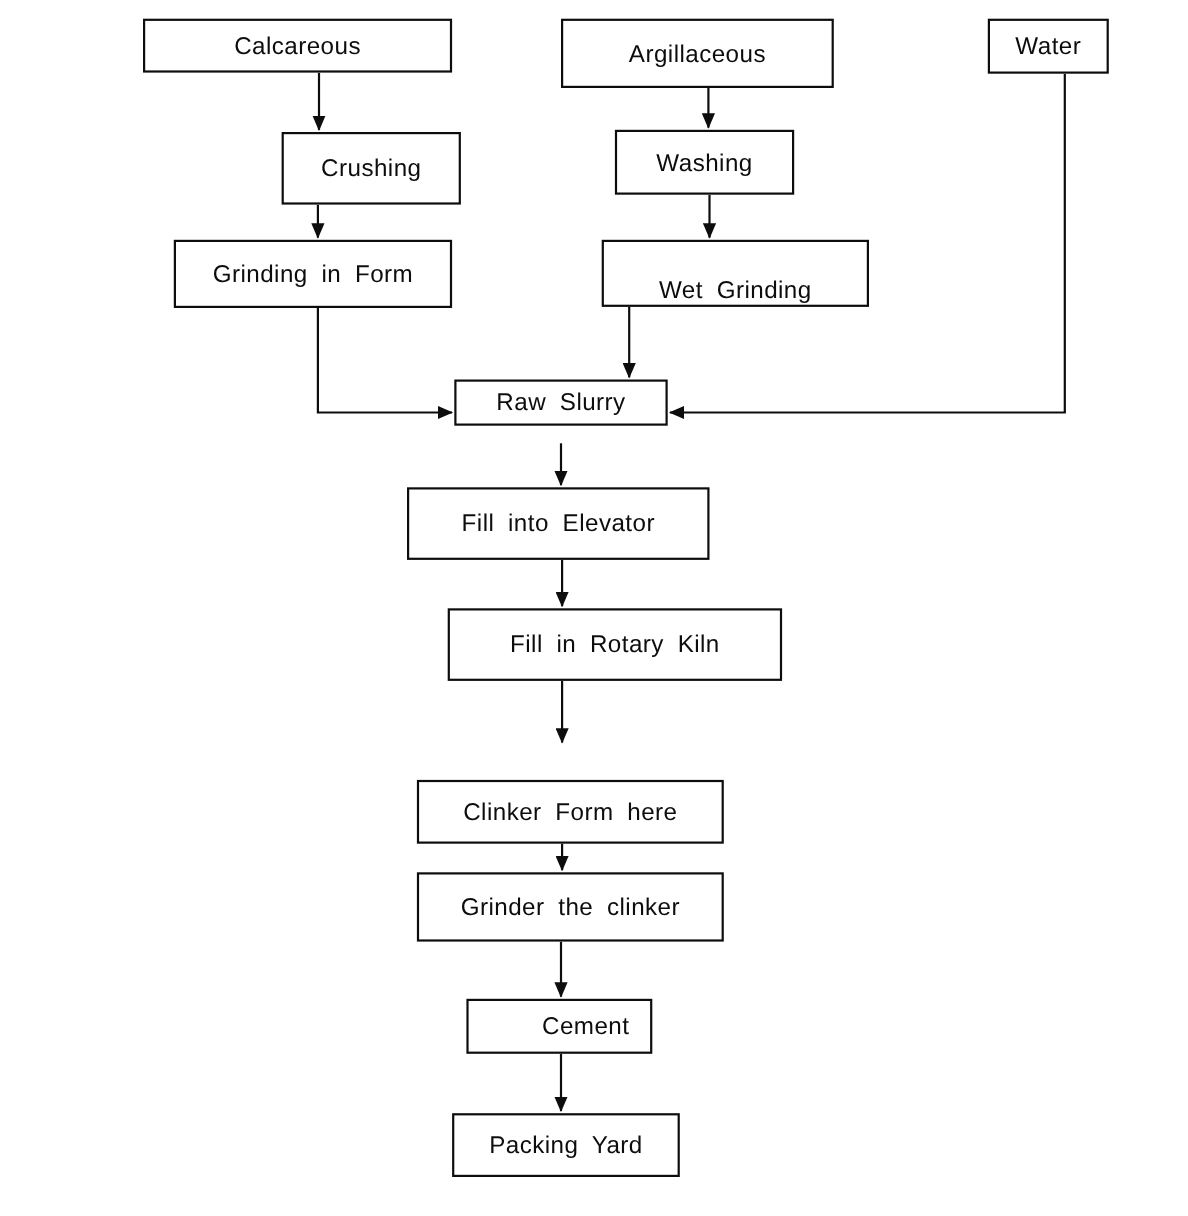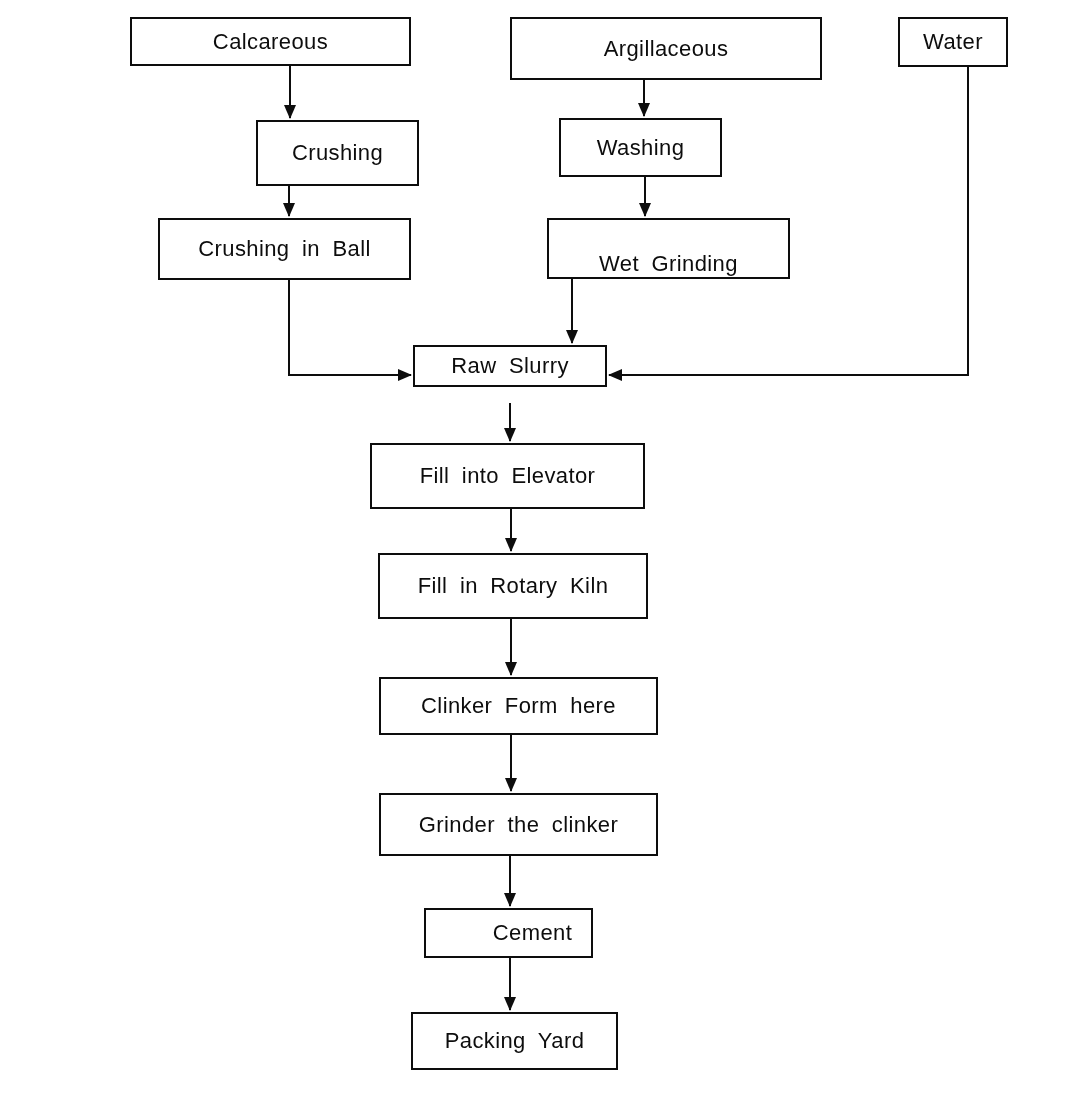--- a/index.html
+++ b/index.html
@@ -37,30 +37,30 @@
     align-items: center;
     justify-content: center;
     color: #0d0d0d;
     font-size: 22px;
     letter-spacing: 0.4px;
     word-spacing: 6px;
     white-space: nowrap;
   }
   
   #n-calcareous        { left: 130px; top: 17px;   width: 281px; height: 49px; justify-content: center; }
-  #n-argillaceous      { left: 510px; top: 17px;   width: 312px; height: 63px; }
+  #n-argillaceous      { left: 510px; top: 17px;   width: 248px; height: 63px; }
   #n-water             { left: 898px; top: 17px;   width: 110px; height: 50px; }
   #n-crushing          { left: 212px; top: 120px;  width: 163px; height: 66px; margin-left: 44px; }
   #n-washing           { left: 559px; top: 118px;  width: 163px; height: 59px; }
   #n-grinding-in-ball  { left: 158px; top: 218px;  width: 253px; height: 62px; }
   #n-wet-grinding      { left: 547px; top: 218px;  width: 243px; height: 61px; align-items: flex-end; }
   #n-raw-slurry        { left: 413px; top: 345px;  width: 194px; height: 42px; }
   #n-fill-into-elevator{ left: 370px; top: 443px;  width: 275px; height: 66px; }
-  #n-fill-in-rotary-kiln{ left: 378px; top: 553px; width: 270px; height: 66px; align-items: center; }
-  #n-clinker-form-here { left: 379px; top: 677px;  width: 279px; height: 58px; }
+  #n-fill-in-rotary-kiln{ left: 407px; top: 553px; width: 304px; height: 66px; align-items: center; }
+  #n-clinker-form-here { left: 379px; top: 709px;  width: 279px; height: 58px; }
   #n-grinder-the-clinker{ left: 379px; top: 793px; width: 279px; height: 63px; }
   #n-cement            { left: 424px; top: 908px;  width: 169px; height: 50px; padding-left: 48px; }
   #n-packing-yard      { left: 411px; top: 1012px; width: 207px; height: 58px; }
 </style>
 </head>
 <body>
 
 <div class="canvas">
 
   <svg class="edges" viewBox="0 0 1080 1105" xmlns="http://www.w3.org/2000/svg">
@@ -93,21 +93,21 @@
   <div class="node" id="n-water">
     <span>Water</span>
   </div>
   <div class="node" id="n-crushing">
     <span>Crushing</span>
   </div>
   <div class="node" id="n-washing">
     <span>Washing</span>
   </div>
   <div class="node" id="n-grinding-in-ball">
-    <span>Crushing in Ball</span>
+    <span>Grinding in Form</span>
   </div>
   <div class="node" id="n-wet-grinding">
     <span>Wet Grinding</span>
   </div>
   <div class="node" id="n-raw-slurry">
     <span>Raw Slurry</span>
   </div>
   <div class="node" id="n-fill-into-elevator">
     <span>Fill into Elevator</span>
   </div>

